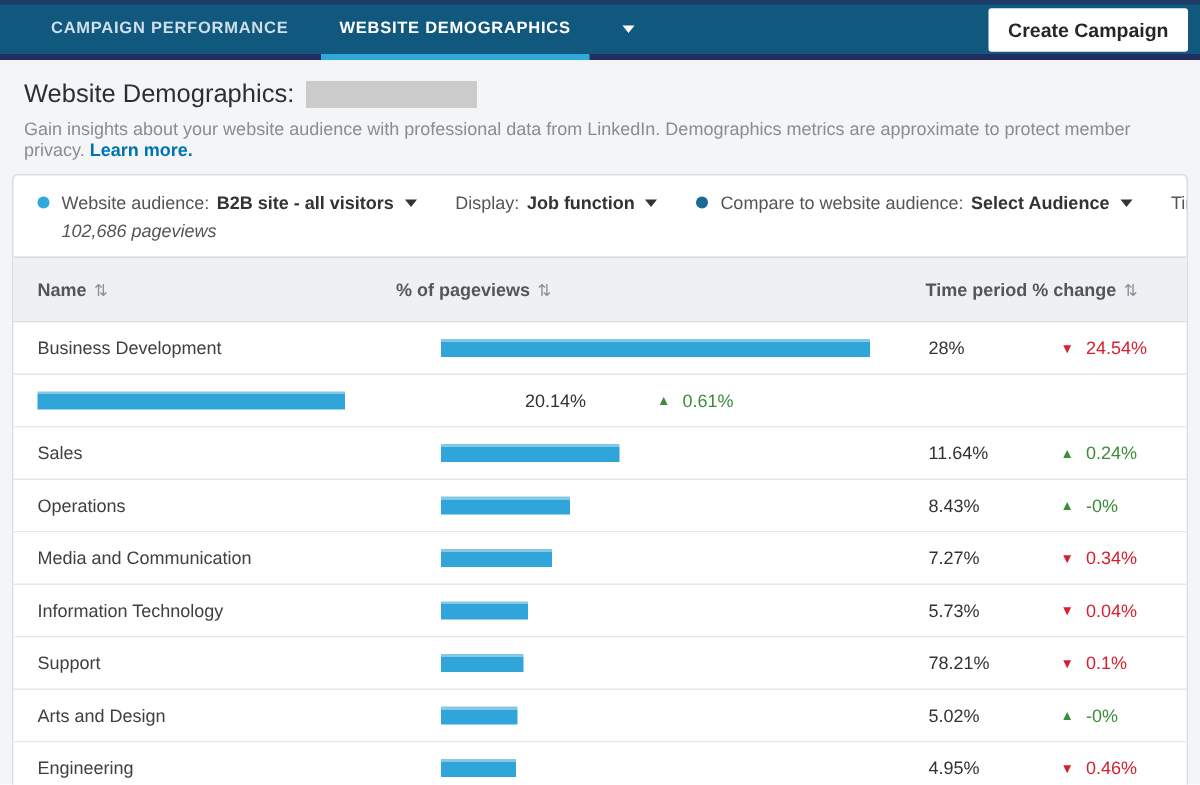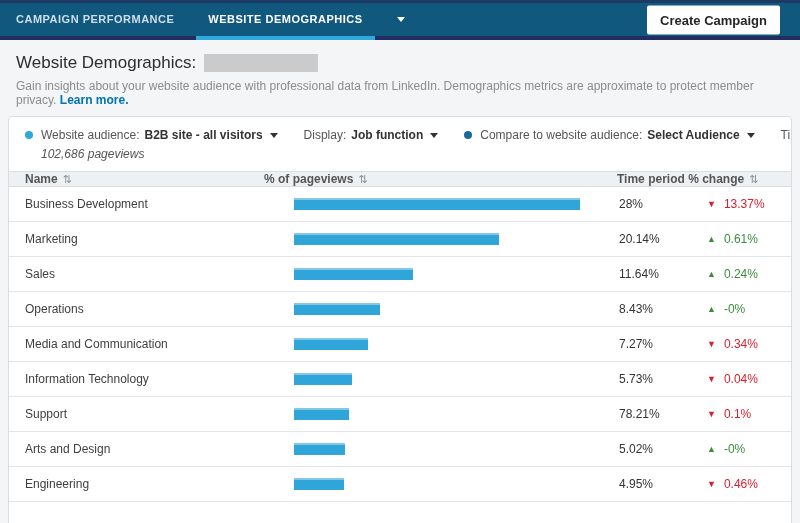--- a/index.html
+++ b/index.html
@@ -9,39 +9,39 @@
     font-family: "Liberation Sans", sans-serif;
     background: #f3f5f7;
   }
 
   
   .nav {
     height: 40px; background: #11587f;
     border-top: 3px solid #1d3a64; border-bottom: 4px solid #232e60;
     display: flex; align-items: center; position: relative;
   }
-  .nav-tabs { display: flex; gap: 34px; padding-left: 16px; height: 33px; }
+  .nav-tabs { display: flex; gap: 34px; padding-left: 16px; height: 33px; margin-left: 18px; }
   .tab {
     font-size: 11px; font-weight: bold; letter-spacing: 0.5px;
     color: #cfdfe9; line-height: 33px; position: relative; cursor: pointer;
     white-space: nowrap; display: flex; align-items: center; gap: 7px;
   }
   .tab.active { color: #ffffff; }
   .tab.active::after {
     content: ""; position: absolute; left: -12px; right: -12px; bottom: -4px;
     height: 4px; background: #2ea9d9;
   }
   .caret {
     width: 0; height: 0; display: inline-block;
     border-left: 4px solid transparent; border-right: 4px solid transparent;
     border-top: 5px solid #333;
   }
   .caret.white { border-top-color: #ffffff; }
   .create-btn {
-    position: absolute; right: 20px; top: 50%; transform: translateY(-50%);
+    position: absolute; right: 8px; top: 50%; transform: translateY(-50%);
     background: #ffffff; border: none; border-radius: 2px;
     font-family: inherit; font-size: 13px; font-weight: bold; color: #262626;
     padding: 7px 13px; cursor: pointer;
   }
 
   
   .page-header { padding: 13px 16px 0; }
   .title-row { display: flex; align-items: center; gap: 8px; }
   .page-title { font-size: 17px; color: #2e2e2e; }
   .redacted { width: 114px; height: 18px; background: #cbcbcb; }
@@ -62,21 +62,21 @@
   .filter-item { display: flex; align-items: center; margin-right: 26px; cursor: pointer; white-space: nowrap; }
   .dot { width: 8px; height: 8px; border-radius: 50%; margin-right: 8px; flex: none; }
   .dot.cyan { background: #2ea9d9; }
   .dot.blue { background: #1a6a96; }
   .filter-label { color: #555; margin-right: 5px; }
   .filter-value { font-weight: bold; color: #333; margin-right: 7px; }
   .pageviews-note { font-style: italic; color: #555; font-size: 12px; margin: 5px 0 0 16px; }
 
   
   .table-header {
-    display: flex; align-items: center; height: 16px; margin-top: 5px;
+    display: flex; align-items: center; height: 44px; margin-top: 5px;
     background: #eef1f3; border-top: 1px solid #dadee1; border-bottom: 1px solid #dadee1;
     font-size: 12px; font-weight: bold; color: #555; padding: 0 16px;
   }
   .hcol { display: flex; align-items: center; gap: 5px; cursor: pointer; }
   .hcol-name { width: 239px; }
   .hcol-pageviews { width: 353px; }
   .hcol-change { flex: 1; }
   .sort { color: #8a9197; font-size: 11px; font-weight: normal; }
 
   .row {
@@ -173,26 +173,25 @@
 
   <div id="rows">
   <div class="row">
     <div class="cell-name">Business Development</div>
     <div class="cell-bar">
       <div class="bar" style="width: 285.6px;"></div>
     </div>
     <div class="cell-value">28%</div>
     <div class="cell-change">
       <span class="tri down">▼</span>
-      <span class="chg down">13.37%</span>
-    </div>
-  </div>
-
-  <div class="row">
-    <div class="cell-name">Marketing</div>
+      <span class="chg down">24.54%</span>
+    </div>
+  </div>
+
+  <div class="row">
     <div class="cell-bar">
       <div class="bar" style="width: 205.428px;"></div>
     </div>
     <div class="cell-value">20.14%</div>
     <div class="cell-change">
       <span class="tri up">▲</span>
       <span class="chg up">0.61%</span>
     </div>
   </div>
 

